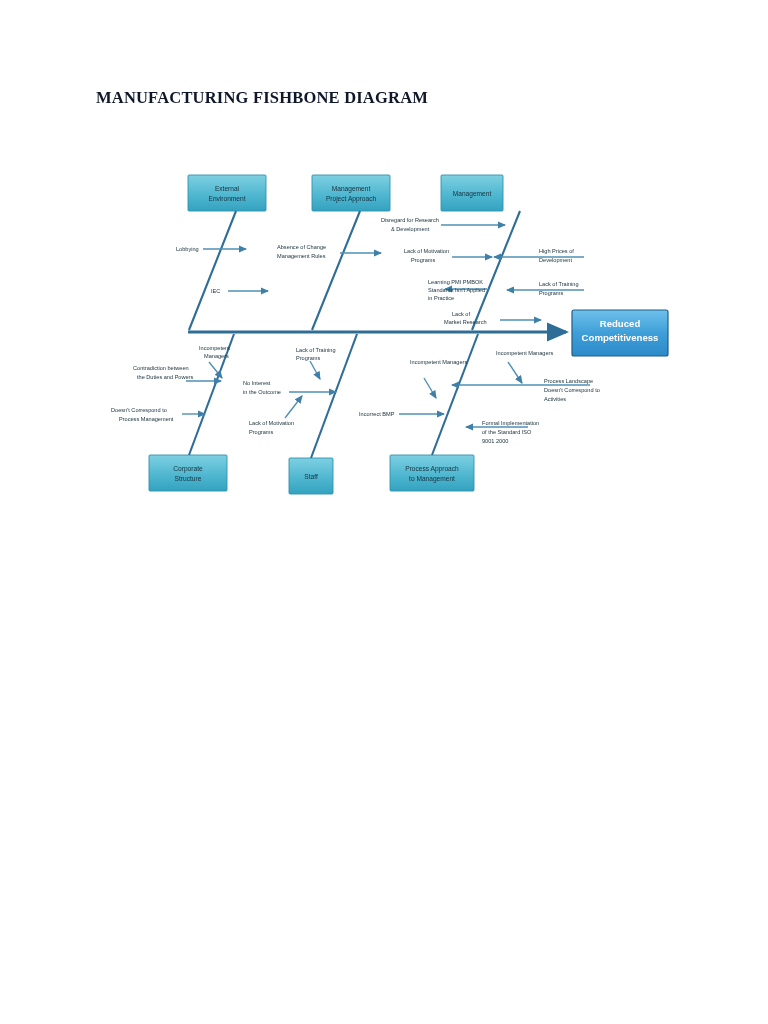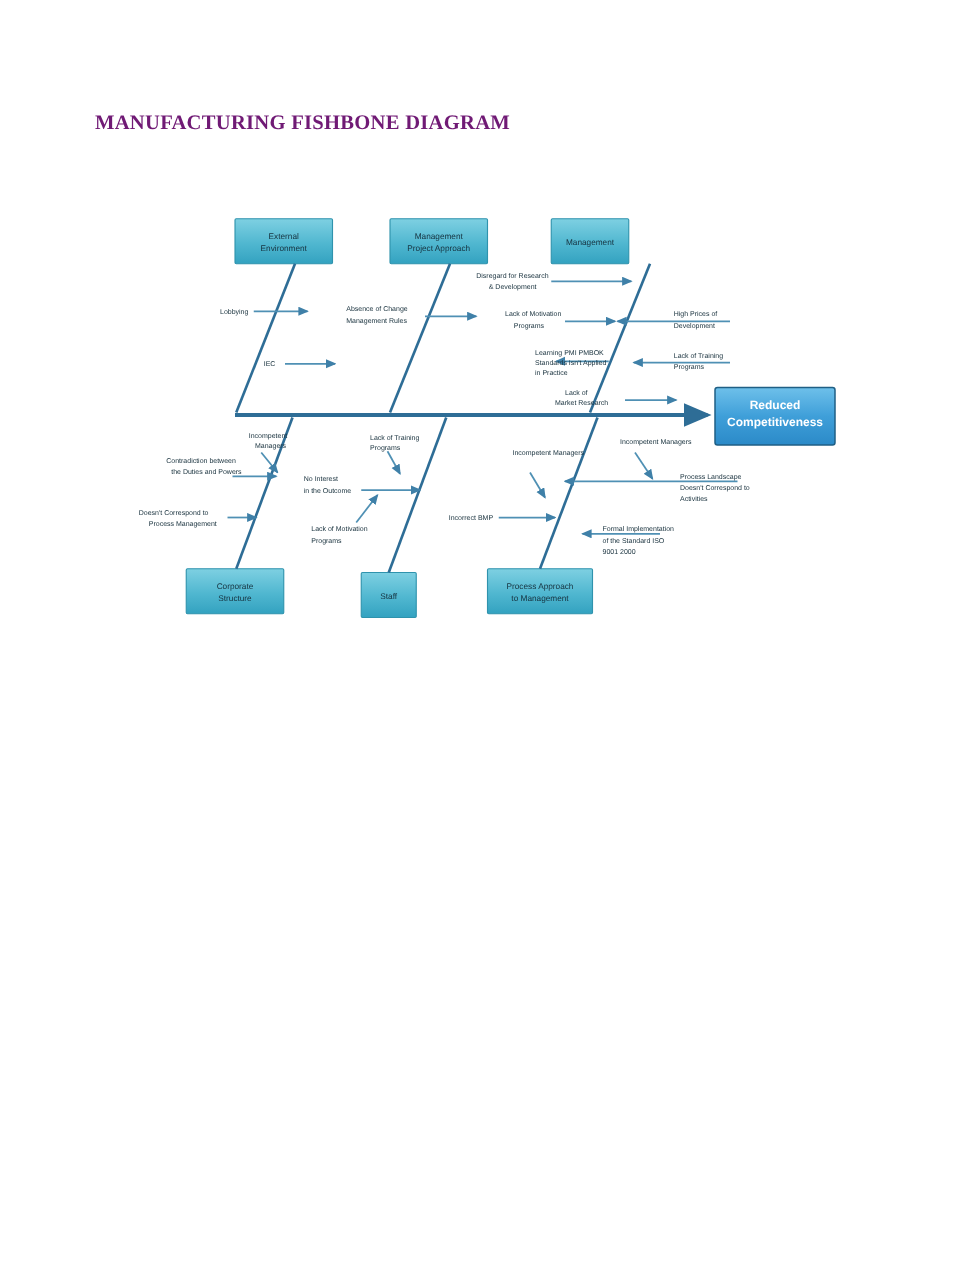--- a/index.html
+++ b/index.html
@@ -9,27 +9,27 @@
   }
   body {
     width: 768px;
     height: 1024px;
     position: relative;
     font-family: "Liberation Sans", sans-serif;
     overflow: hidden;
   }
   #page-title {
     position: absolute;
-    left: 76px;
+    left: 96px;
     top: 88px;
     font-family: "Liberation Serif", serif;
     font-weight: bold;
     font-size: 16.5px;
     letter-spacing: 0.2px;
-    color: #701a75;
+    color: #0f172a;
     white-space: nowrap;
   }
   #diagram-wrap {
     position: absolute;
     left: 0;
     top: 0;
     width: 768px;
     height: 1024px;
   }
   svg { display: block; }

